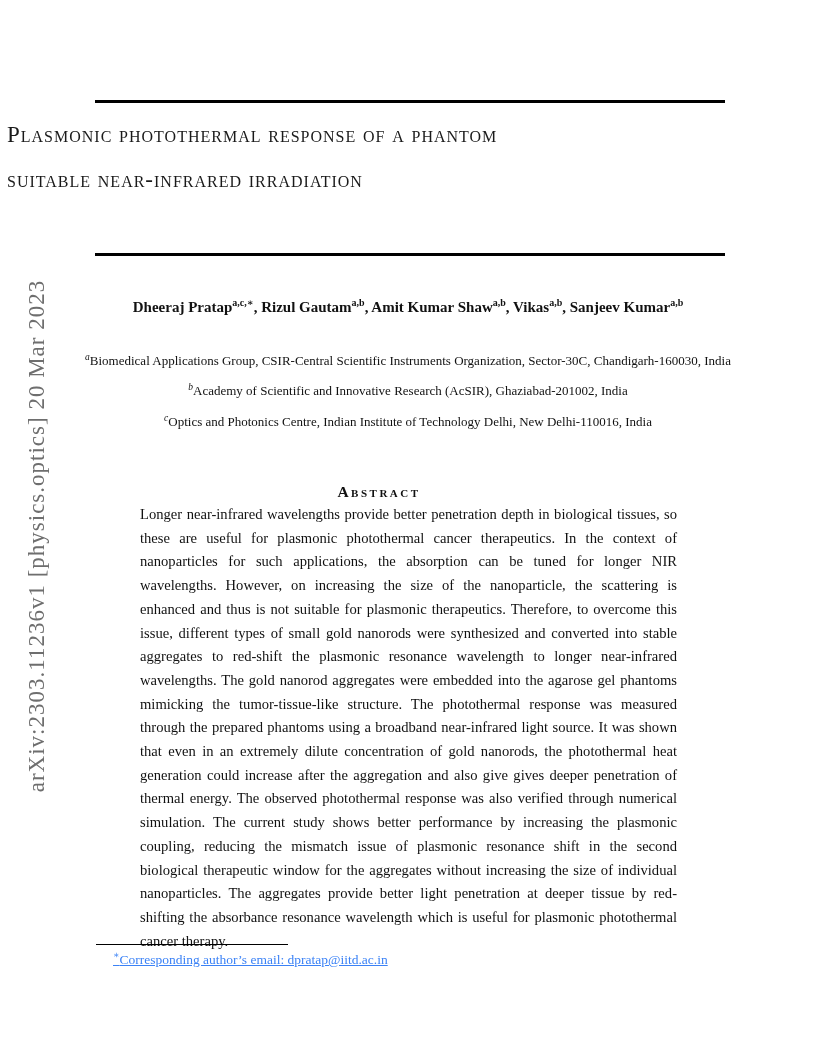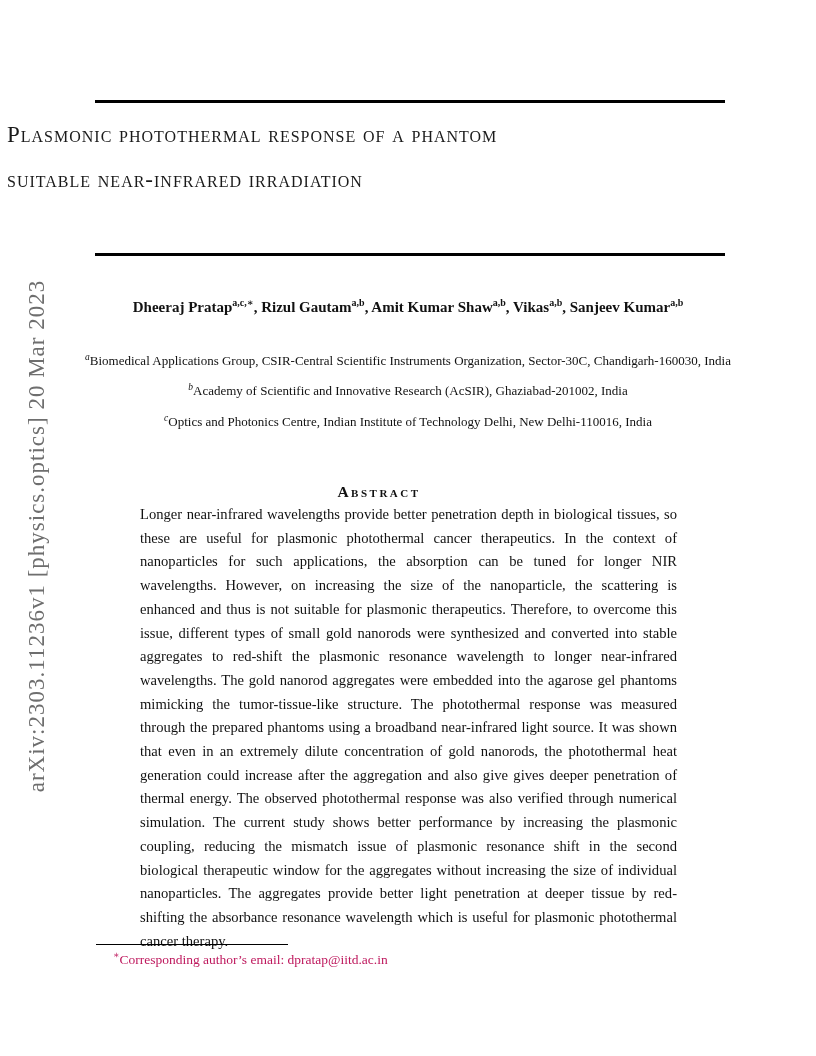--- a/index.html
+++ b/index.html
@@ -124,21 +124,22 @@
     background: #000000;
   }
   .footnote {
     position: absolute;
     left: 96px;
     top: 949px;
     width: 624px;
     padding-left: 17px;
     box-sizing: border-box;
     font-size: 13.5px;
-    color: #be185d;
+    color: #3b82f6;
+    text-decoration: underline;
   }
   .footnote sup { font-size: 9.5px; }
 </style>
 </head>
 <body>
 
 <div class="page">
 
   <div class="watermark" style="color: rgb(110, 110, 110);">arXiv:2303.11236v1  [physics.optics]  20 Mar 2023</div>
 

